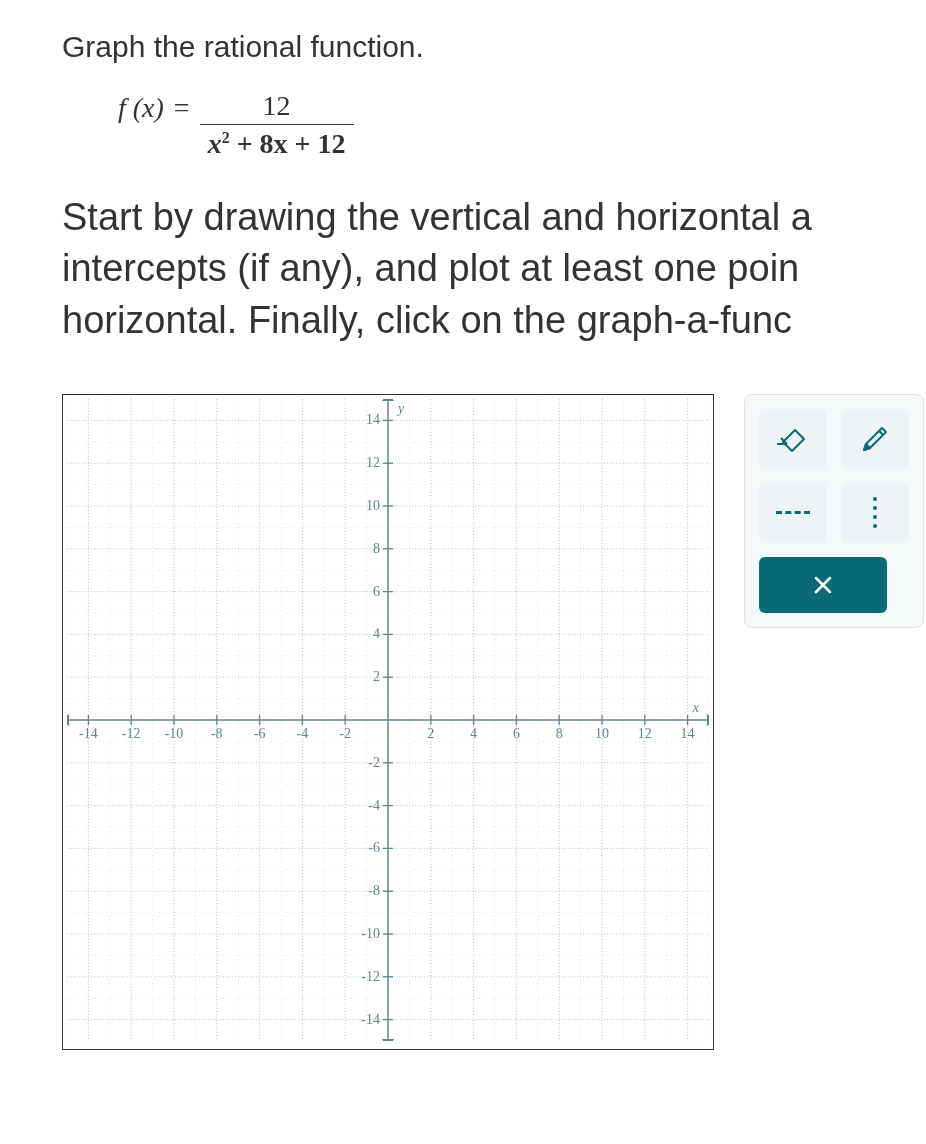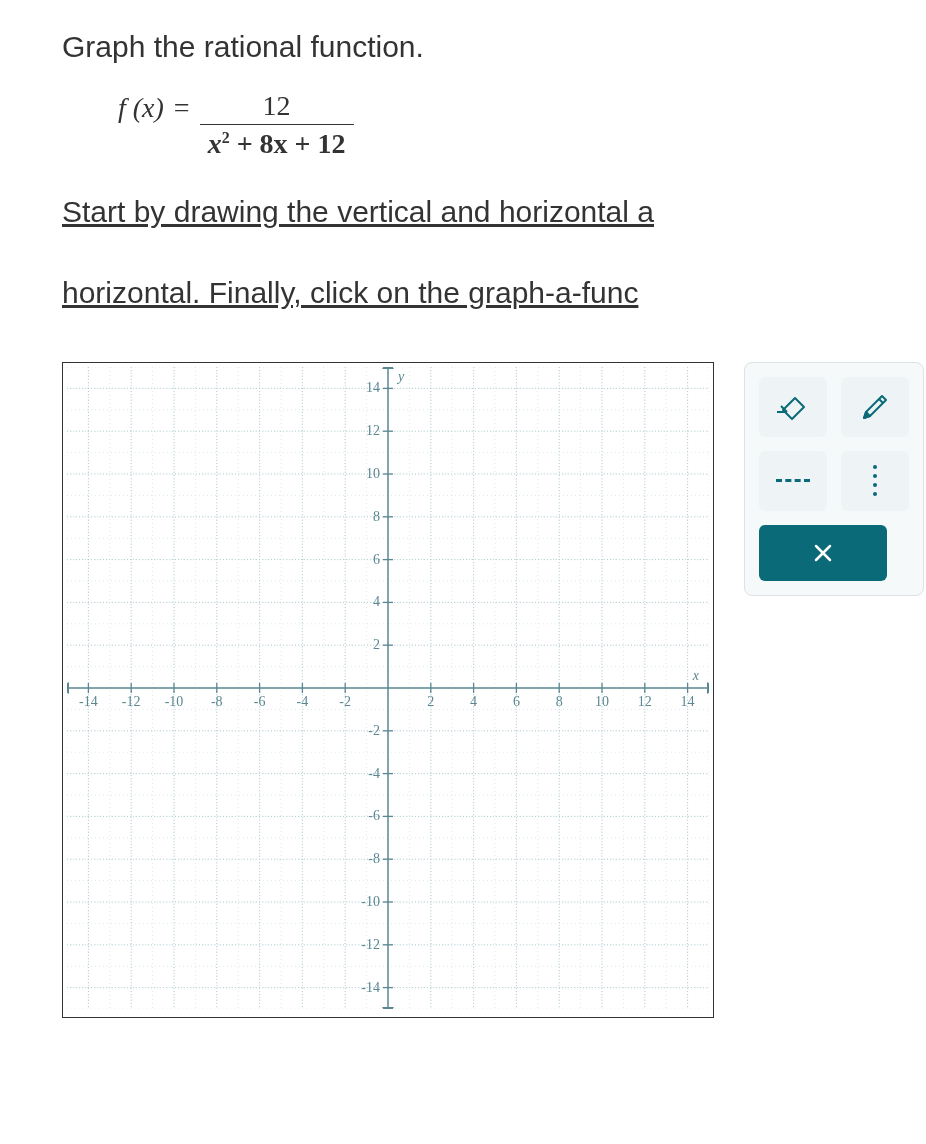--- a/index.html
+++ b/index.html
@@ -59,27 +59,26 @@
   .den sup {
     font-size: 16px;
     vertical-align: super;
     font-style: normal;
     line-height: 0;
   }
   .den .rest {
     font-style: normal;
   }
   .instructions {
-    font-size: 30px;
+    font-size: 38px;
     color: #333333;
     line-height: 1.35;
     margin-bottom: 48px;
     white-space: nowrap;
     overflow: hidden;
-    text-decoration: underline;
   }
   .workarea {
     display: flex;
     align-items: flex-start;
     gap: 30px;
   }
   .graph-box {
     border: 1px solid #333;
     background: #fff;
     padding: 4px;
@@ -144,21 +143,21 @@
     <span class="fraction">
       <span class="num">12</span>
       <span class="den">
         <span class="x2">x</span><sup>2</sup><span class="rest"> + 8x + 12</span>
       </span>
     </span>
   </div>
 
   <div class="instructions">
     <span>Start by drawing the vertical and horizontal a</span><br>
-    <br>
+    <span>intercepts (if any), and plot at least one poin</span><br>
     <span>horizontal. Finally, click on the graph-a-func</span>
   </div>
 
   <div class="workarea">
 
     <div class="graph-box">
       <svg id="graph-svg" width="642" height="642" viewBox="0 0 642 642">
         <g id="minor-grid">
             <line x1="0" y1="0" x2="0" y2="642" stroke="#bcd5d8" stroke-width="0.5" stroke-dasharray="1 3"></line>
             <line x1="21.4" y1="0" x2="21.4" y2="642" stroke="#bcd5d8" stroke-width="0.5" stroke-dasharray="1 3"></line>

